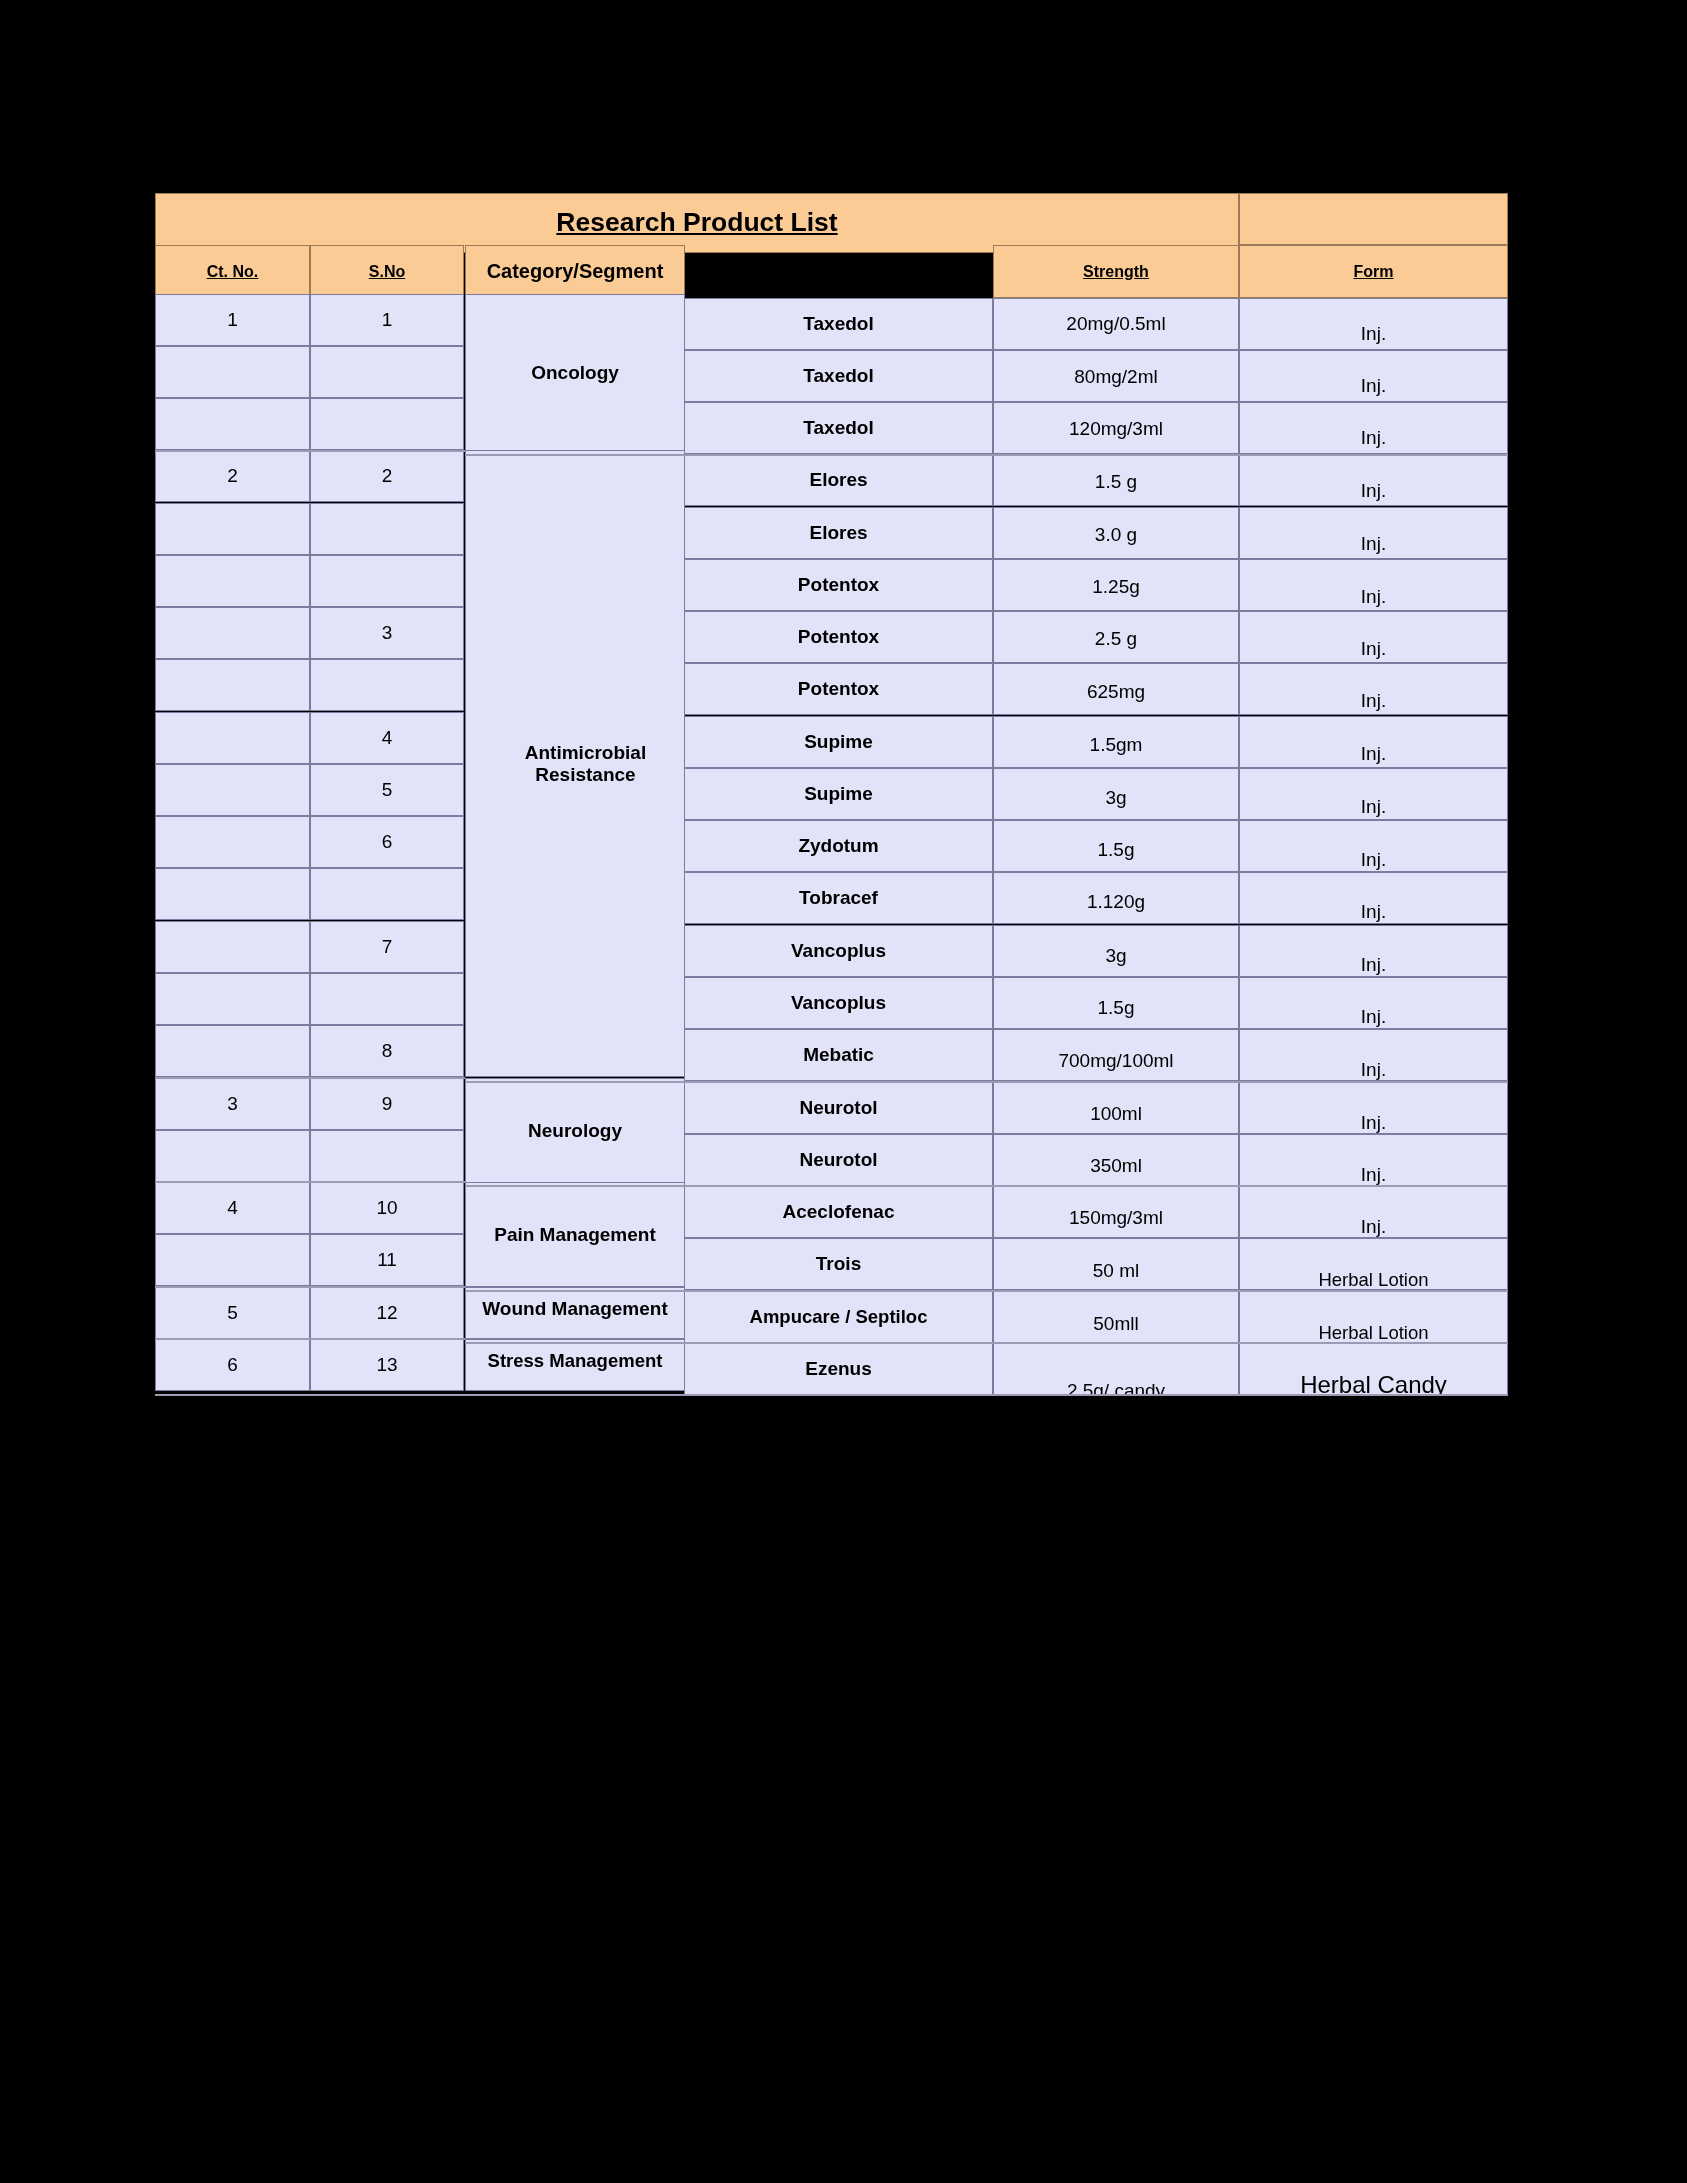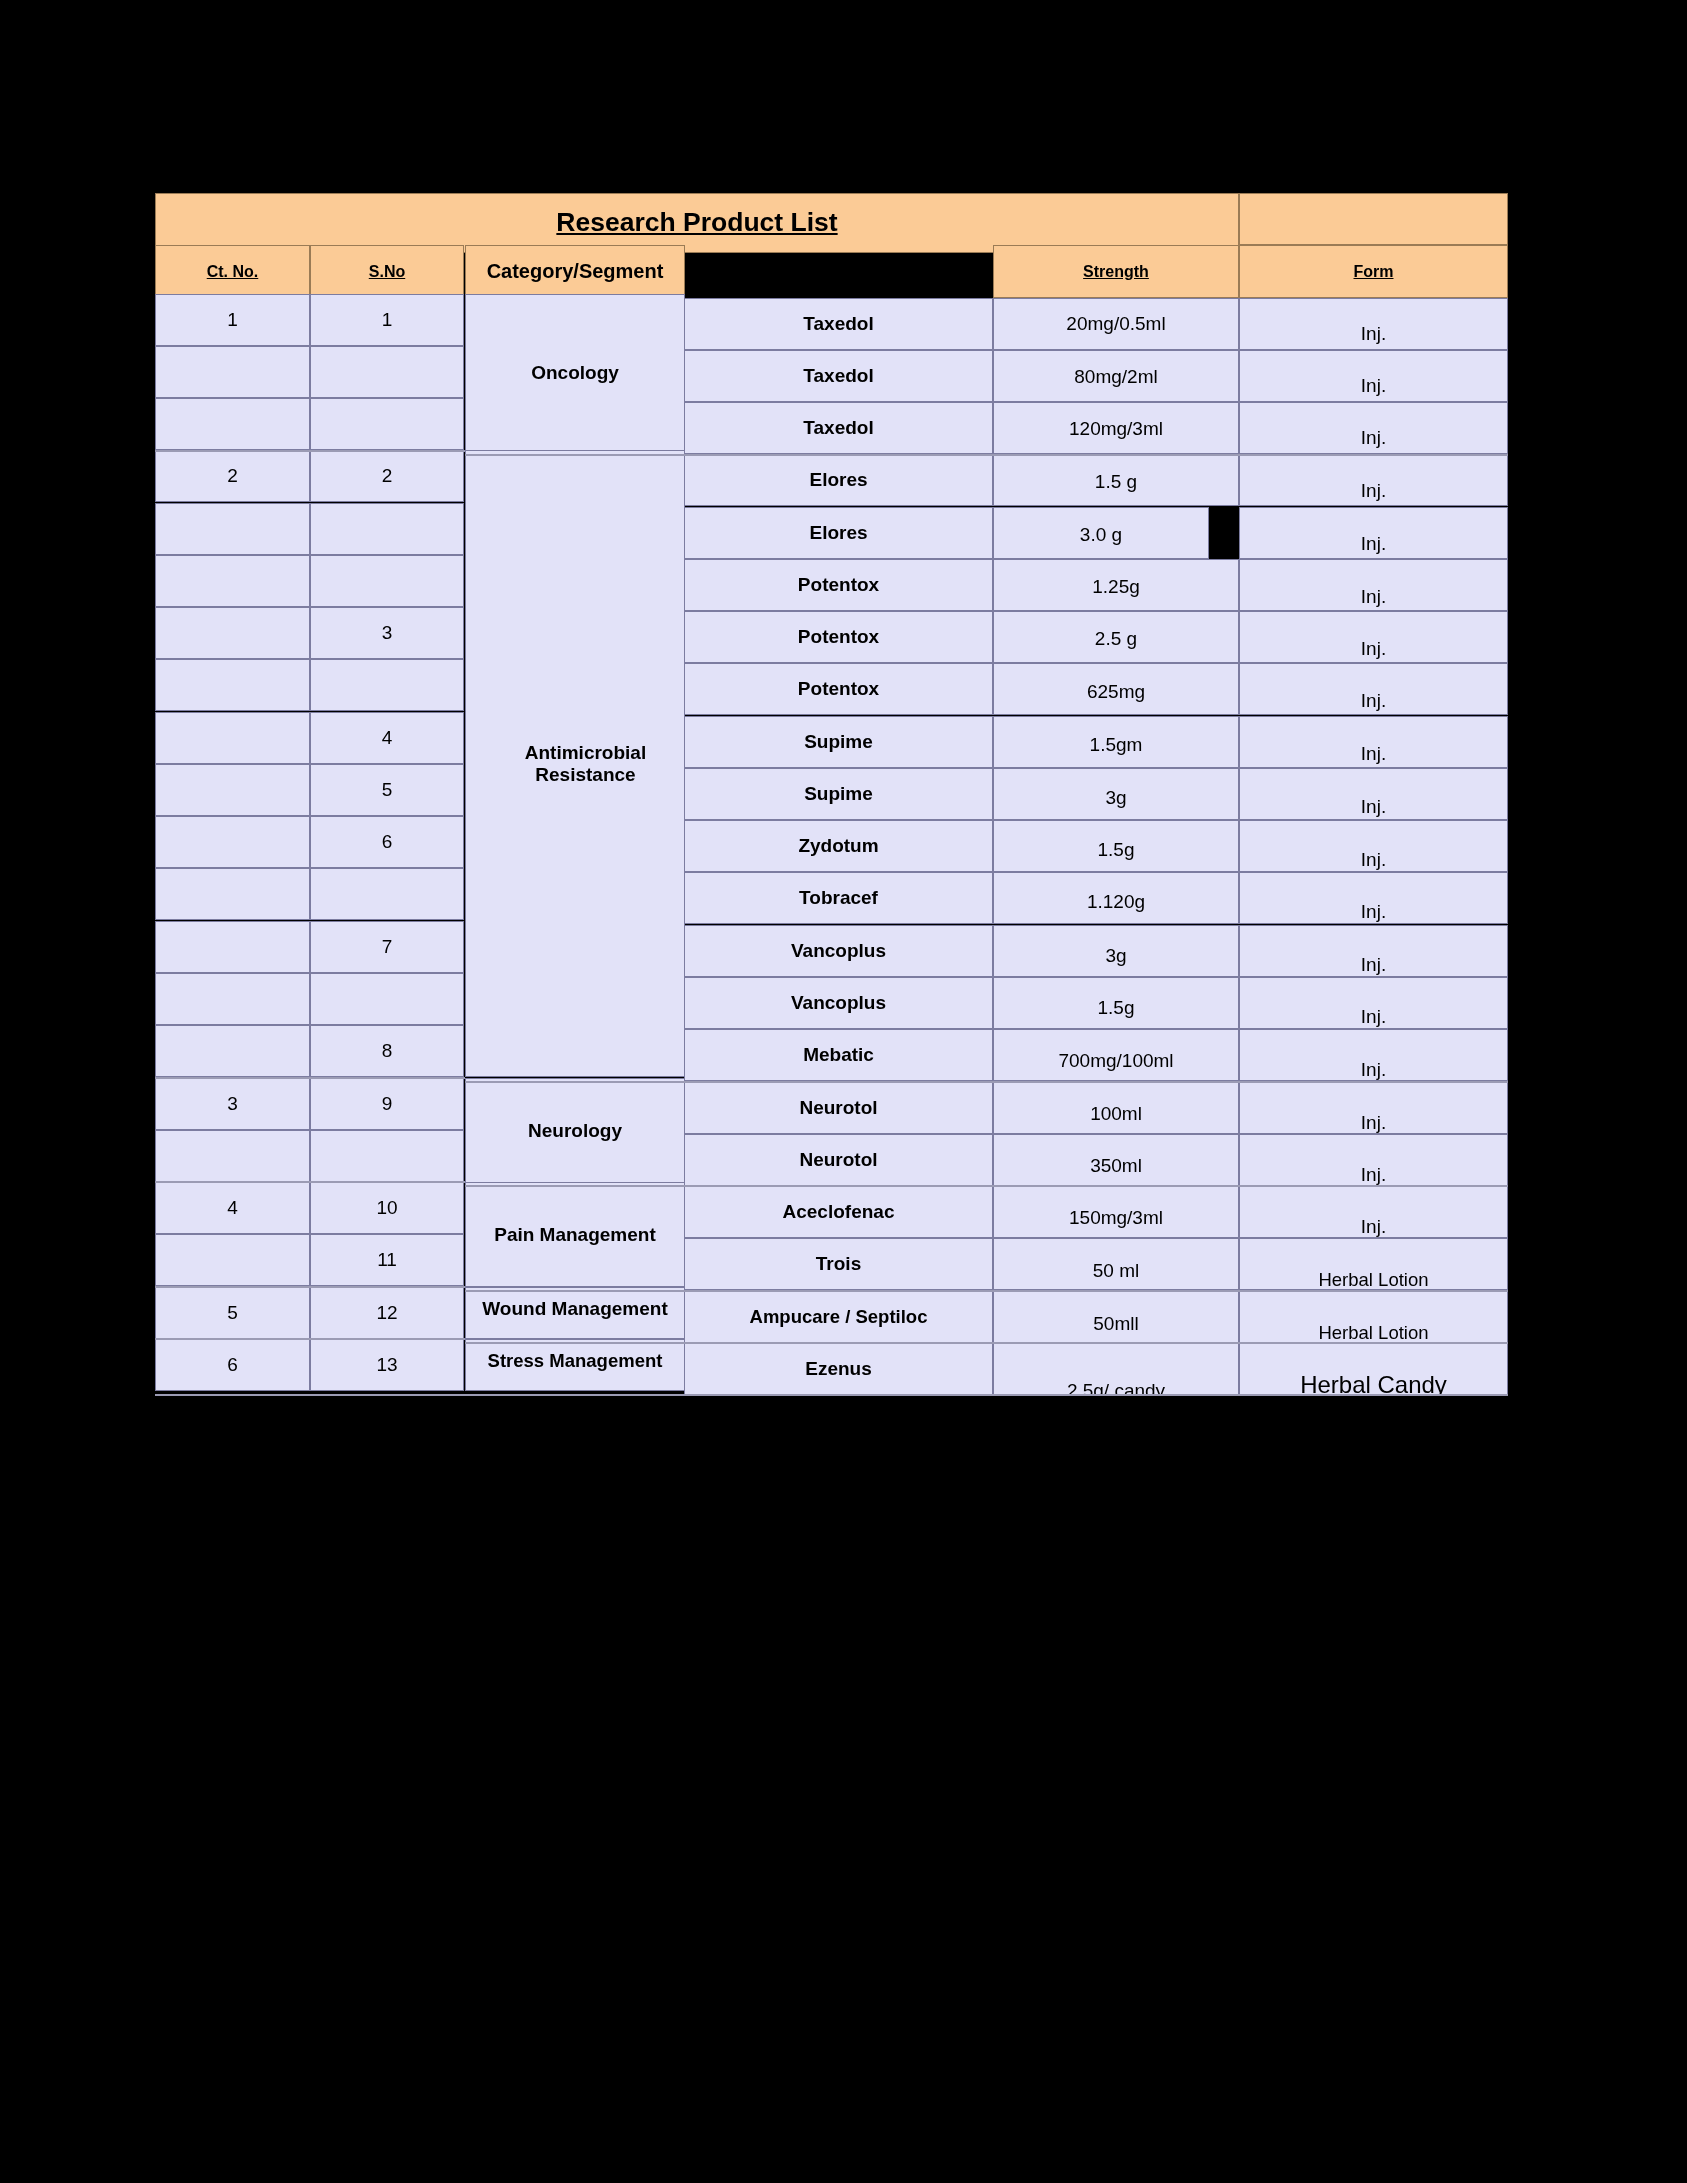--- a/index.html
+++ b/index.html
@@ -241,21 +241,21 @@
         </div>
         <div class="cell" style="left: 838px; top: 261px; width: 246px; height: 52px;">
           <span class="reg" style="position: relative; top: 1.3px;">1.5 g</span>
         </div>
         <div class="cell" style="left: 1084px; top: 261px; width: 269px; height: 52px;">
           <span class="reg" style="position: relative; top: 10.6px;">Inj.</span>
         </div>
         <div class="cell" style="left: 529px; top: 314px; width: 309px; height: 52px;">
           <span class="bold">Elores</span>
         </div>
-        <div class="cell" style="left: 838px; top: 314px; width: 216px; height: 52px;">
+        <div class="cell" style="left: 838px; top: 314px; width: 246px; height: 52px;">
           <span class="reg" style="position: relative; top: 1.3px;">3.0 g</span>
         </div>
         <div class="cell" style="left: 1084px; top: 314px; width: 269px; height: 52px;">
           <span class="reg" style="position: relative; top: 10.6px;">Inj.</span>
         </div>
         <div class="cell" style="left: 529px; top: 366px; width: 309px; height: 52px;">
           <span class="bold">Potentox</span>
         </div>
         <div class="cell" style="left: 838px; top: 366px; width: 246px; height: 52px;">
           <span class="reg" style="position: relative; top: 2px;">1.25g</span>

